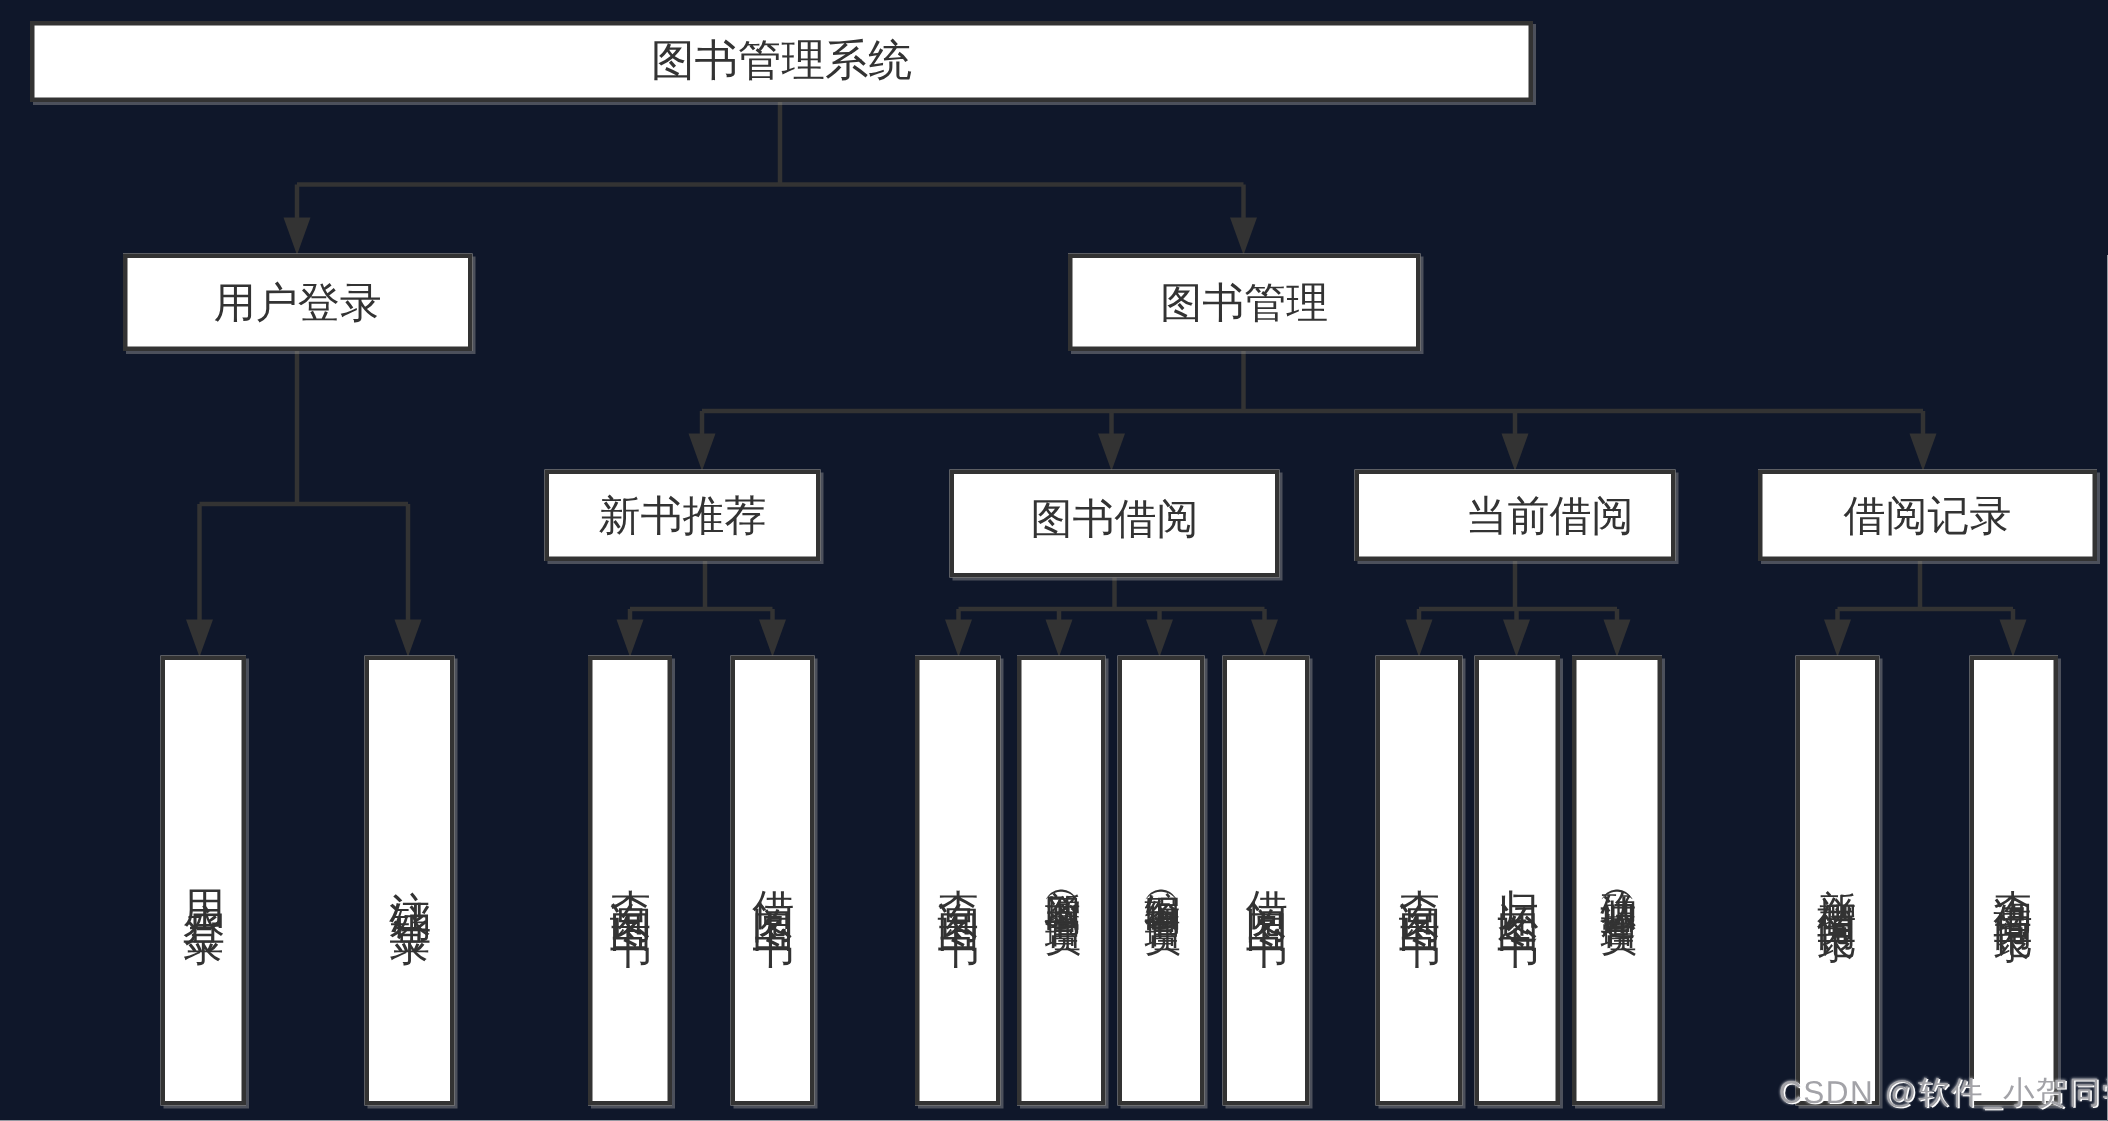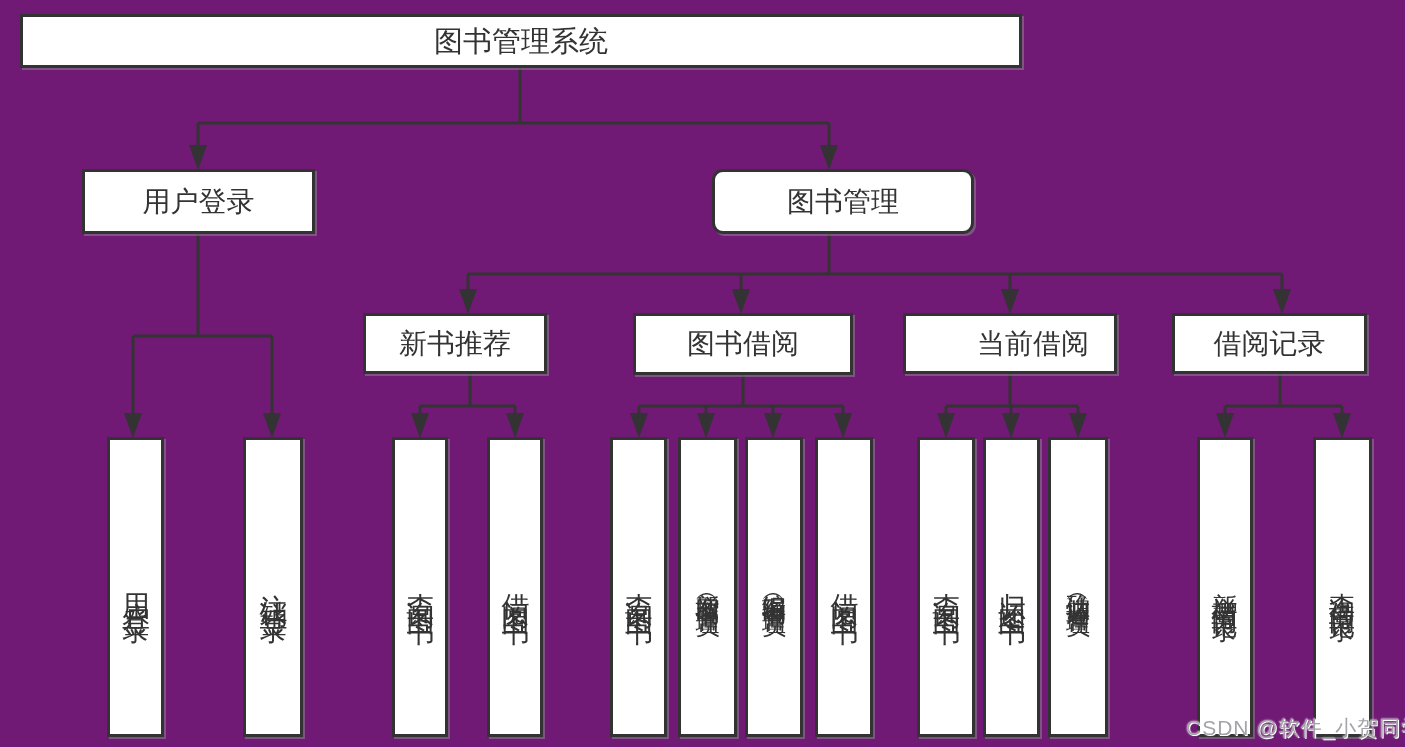--- a/index.html
+++ b/index.html
@@ -5,21 +5,21 @@
 <style>
   html, body {
     margin: 0;
     padding: 0;
     background: #ffffff;
   }
   .stage {
     position: relative;
     width: 1405px;
     height: 747px;
-    background: #701a75;
+    background: #0f172a;
     font-family: "Liberation Sans", "DejaVu Sans", sans-serif;
     color: #333333;
     overflow: hidden;
   }
   svg.connectors {
     position: absolute;
     left: 0;
     top: 0;
     width: 1405px;
     height: 747px;
@@ -118,26 +118,26 @@
       <polygon points="1002,413 1020,413 1011,438"></polygon>
       <polygon points="1069,413 1087,413 1078,438"></polygon>
       <polygon points="1216,413 1234,413 1225,438"></polygon>
       <polygon points="1333,413 1351,413 1342,438"></polygon>
     </g>
   </svg>
 
   <div class="box root" style="left:20px; top:14px; width:1002px; height:54px;">图书管理系统</div>
 
   <div class="box" style="left:82px; top:169px; width:233px; height:65px;">用户登录</div>
-  <div class="box" style="left:712px; top:169px; width:262px; height:65px;border-radius:11px;">图书管理</div>
+  <div class="box" style="left:712px; top:169px; width:235px; height:65px;">图书管理</div>
 
   <div class="box" style="left:363px; top:313px; width:184px; height:61px;">新书推荐</div>
-  <div class="box" style="left:633px; top:313px; width:220px; height:62px;">图书借阅</div>
+  <div class="box" style="left:633px; top:313px; width:220px; height:72px;font-family:Liberation Mono, monospace;">图书借阅</div>
   <div class="box" style="left:903px; top:313px; width:214px; height:61px;padding-left:46px;">当前借阅</div>
-  <div class="box" style="left:1172px; top:313px; width:195px; height:61px;">借阅记录</div>
+  <div class="box" style="left:1172px; top:313px; width:226px; height:61px;">借阅记录</div>
 
   <div class="vbox" style="left:107px; width:57px;">
     <span>用户登录</span>
   </div>
   <div class="vbox" style="left:243px; width:60px;">
     <span>注销登录</span>
   </div>
 
   <div class="vbox" style="left:392px; width:56px;">
     <span>查询图书</span>

